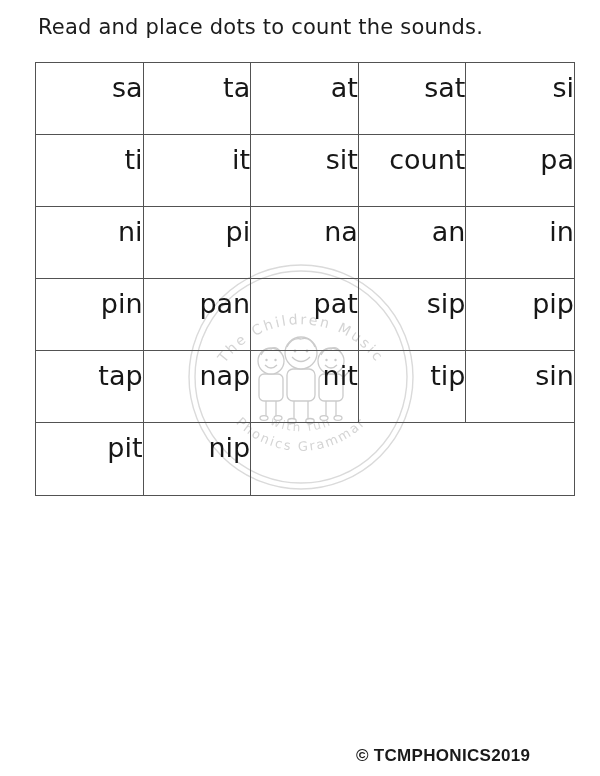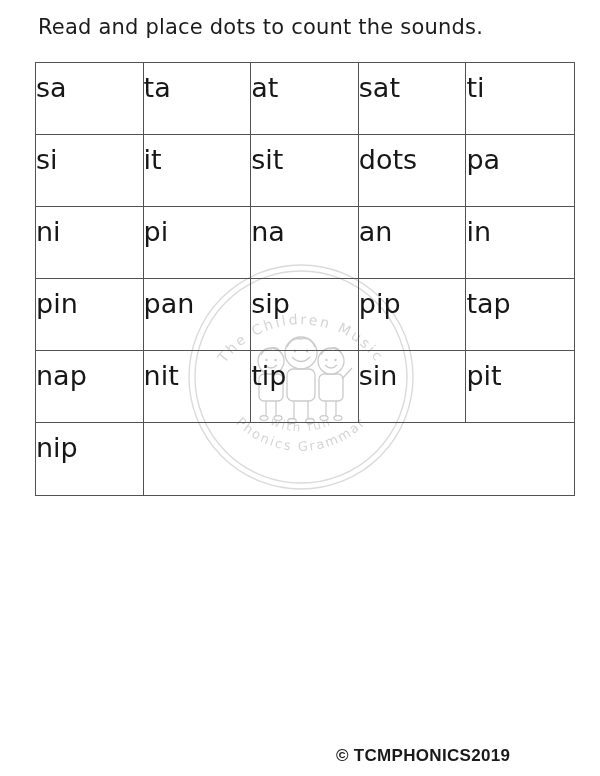--- a/index.html
+++ b/index.html
@@ -42,36 +42,36 @@
     border: 1px solid #525252;
     box-sizing: border-box;
     z-index: 2;
     background: transparent;
   }
   .cell {
     box-sizing: border-box;
     border-right: 1px solid #525252;
     border-bottom: 1px solid #525252;
     display: flex;
-    justify-content: flex-start;
+    justify-content: flex-end;
     align-items: flex-start;
     padding-top: 9px;
     background: transparent;
   }
   .cell:nth-child(5n) { border-right: none; }
   .cell:nth-child(n+26) { border-bottom: none; }
   .cell span {
     font-size: 27px;
     line-height: 32px;
     color: #171717;
     font-family: "DejaVu Sans", sans-serif;
   }
   .footer {
     position: absolute;
-    left: 336px;
+    left: 356px;
     top: 746px;
     font-size: 17px;
     font-weight: 600;
     color: #1a1a1a;
     letter-spacing: 0.3px;
     z-index: 3;
     font-family: "Liberation Sans", sans-serif;
   }
 </style>
 </head>
@@ -144,33 +144,33 @@
     <div class="cell">
         <span>ta</span>
       </div>
     <div class="cell">
         <span>at</span>
       </div>
     <div class="cell">
         <span>sat</span>
       </div>
     <div class="cell">
+        <span>si</span>
+      </div>
+    <div class="cell">
         <span>ti</span>
       </div>
     <div class="cell">
-        <span>si</span>
-      </div>
-    <div class="cell">
         <span>it</span>
       </div>
     <div class="cell">
         <span>sit</span>
       </div>
     <div class="cell">
-        <span>dots</span>
+        <span>count</span>
       </div>
     <div class="cell">
         <span>pa</span>
       </div>
     <div class="cell">
         <span>ni</span>
       </div>
     <div class="cell">
         <span>pi</span>
       </div>
@@ -183,20 +183,23 @@
     <div class="cell">
         <span>in</span>
       </div>
     <div class="cell">
         <span>pin</span>
       </div>
     <div class="cell">
         <span>pan</span>
       </div>
     <div class="cell">
+        <span>pat</span>
+      </div>
+    <div class="cell">
         <span>sip</span>
       </div>
     <div class="cell">
         <span>pip</span>
       </div>
     <div class="cell">
         <span>tap</span>
       </div>
     <div class="cell">
         <span>nap</span>

